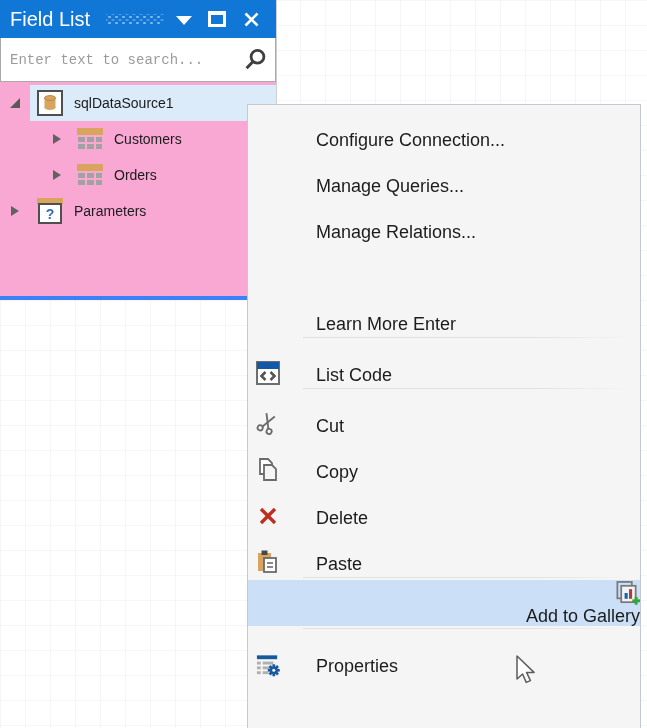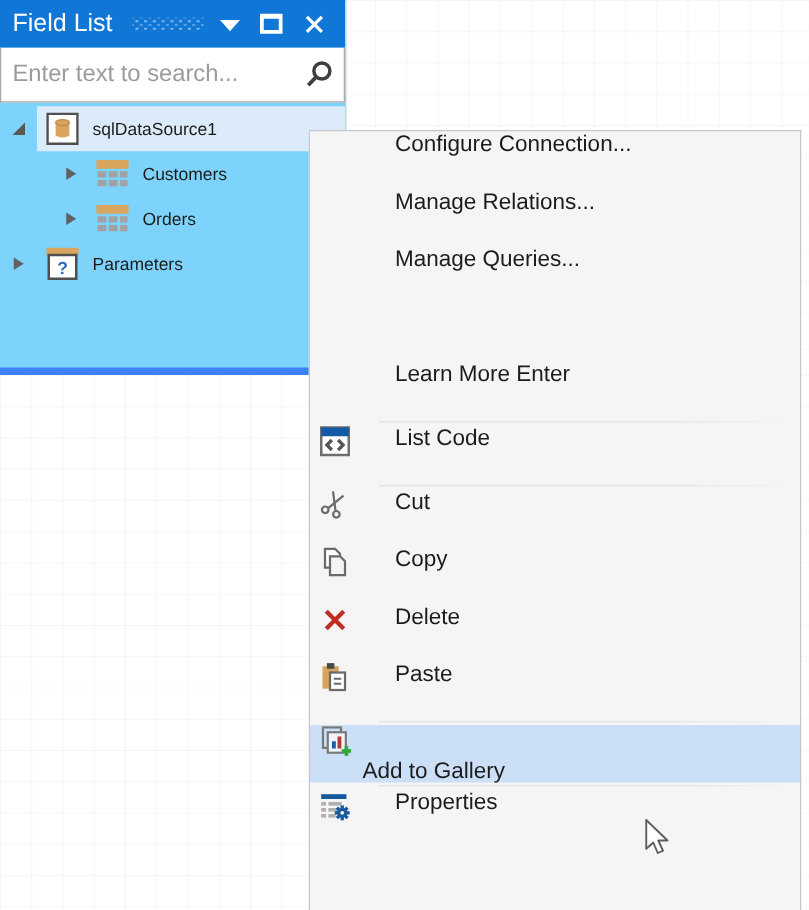--- a/index.html
+++ b/index.html
@@ -13,21 +13,21 @@
     position:absolute;inset:0;
     background-image:
       linear-gradient(rgba(130,130,170,0.07) 1px, transparent 1px),
       linear-gradient(90deg, rgba(130,130,170,0.07) 1px, transparent 1px);
     background-size:25px 25px;
   }
 
   
   .fieldlist{
     position:absolute;left:0;top:0;width:277px;height:300px;
-    background:#7dd3fc;border-right:1px solid #cfcfcf;border-bottom:6px solid #3b82f6;
+    background:#f9a8d4;border-right:1px solid #cfcfcf;border-bottom:4px solid #3b82f6;
     box-sizing:border-box;z-index:2;
   }
   .titlebar{height:38px;background:#1177d7;position:relative;display:flex;align-items:center;}
   .titlebar .title{color:#ffffff;font-size:20px;margin-left:10px;}
   .grip{
     position:absolute;left:106px;top:14px;width:58px;height:11px;
     background-image:
       radial-gradient(rgba(255,255,255,0.50) 1.1px, rgba(0,0,0,0) 1.3px),
       radial-gradient(rgba(255,255,255,0.30) 1.1px, rgba(0,0,0,0) 1.3px);
     background-size:7px 6px,7px 6px;
@@ -42,43 +42,43 @@
     position:absolute;left:208px;top:11px;width:12px;height:9px;
     border:3px solid #ffffff;border-top-width:4px;cursor:pointer;
   }
   .tb-close{position:absolute;left:243px;top:11px;cursor:pointer;}
 
   .search-row{
     height:44px;box-sizing:border-box;border:1px solid #a9a9a9;border-top:none;
     display:flex;align-items:center;background:#ffffff;
   }
   .search-row input{
-    border:none;outline:none;flex:1;min-width:0;font-size:19px;color:#444;
-    padding:0 0 0 9px;background:transparent;font-family:Liberation Sans, sans-serif;
+    border:none;outline:none;flex:1;min-width:0;font-size:14px;color:#444;
+    padding:0 0 0 9px;background:transparent;font-family:Liberation Mono, monospace;
   }
   .search-row input::placeholder{color:#9b9b9b;}
   .search-glyph{flex:0 0 auto;margin-right:7px;display:flex;}
 
   .tree{padding-top:3px;}
   .tree-row{height:36px;display:flex;align-items:center;}
   .tree-row.selected{background:linear-gradient(to right, transparent 30px, #dcebf9 30px);}
   .expander{width:14px;height:14px;display:flex;align-items:center;justify-content:center;flex:0 0 14px;cursor:pointer;}
   .lvl0 .expander{margin-left:8px;}
   .lvl1 .expander{margin-left:50px;}
   .tree-icon{margin-left:15px;display:flex;flex:0 0 auto;}
   .lvl1 .tree-icon{margin-left:13px;}
   .tree-label{margin-left:11px;font-size:14px;color:#1b1b1b;white-space:nowrap;}
 
   
   .ctxmenu{
     position:absolute;left:247px;top:104px;width:394px;height:624px;
     box-sizing:border-box;background:#f5f5f6;
     border:1px solid #c5c7d1;border-bottom:none;z-index:3;
   }
-  .menu-item{height:46px;display:flex;align-items:flex-start;padding-left:7px;cursor:default;}
+  .menu-item{height:46px;display:flex;align-items:flex-end;padding-left:7px;cursor:default;}
   .menu-item.highlighted{background:#cbdff6;flex-direction:column;}
   .mi-icon{width:26px;height:26px;flex:0 0 26px;display:flex;align-items:center;justify-content:center;}
   .mi-label{margin-left:35px;font-size:18px;color:#1c1c1c;white-space:nowrap;}
   .menu-sep{height:1px;margin:2px 6px 2px 55px;
     background:linear-gradient(to right,#e1e1e1 70%, rgba(225,225,225,0));}
 
   .cursor{position:absolute;left:515px;top:655px;z-index:5;pointer-events:none;}
 </style>
 </head>
 <body>
@@ -190,25 +190,25 @@
 </div>
 
 <div class="ctxmenu">
 
   <div class="menu-item">
     <span class="mi-icon"></span>
     <span class="mi-label">Configure Connection...</span>
   </div>
   <div class="menu-item">
     <span class="mi-icon"></span>
+    <span class="mi-label">Manage Queries...</span>
+  </div>
+  <div class="menu-item">
+    <span class="mi-icon"></span>
     <span class="mi-label">Manage Relations...</span>
-  </div>
-  <div class="menu-item">
-    <span class="mi-icon"></span>
-    <span class="mi-label">Manage Queries...</span>
   </div>
   <div class="menu-item">
     <span class="mi-icon"></span>
   </div>
   <div class="menu-item">
     <span class="mi-icon"></span>
     <span class="mi-label">Learn More Enter</span>
   </div>
 
   <div class="menu-sep"></div>

